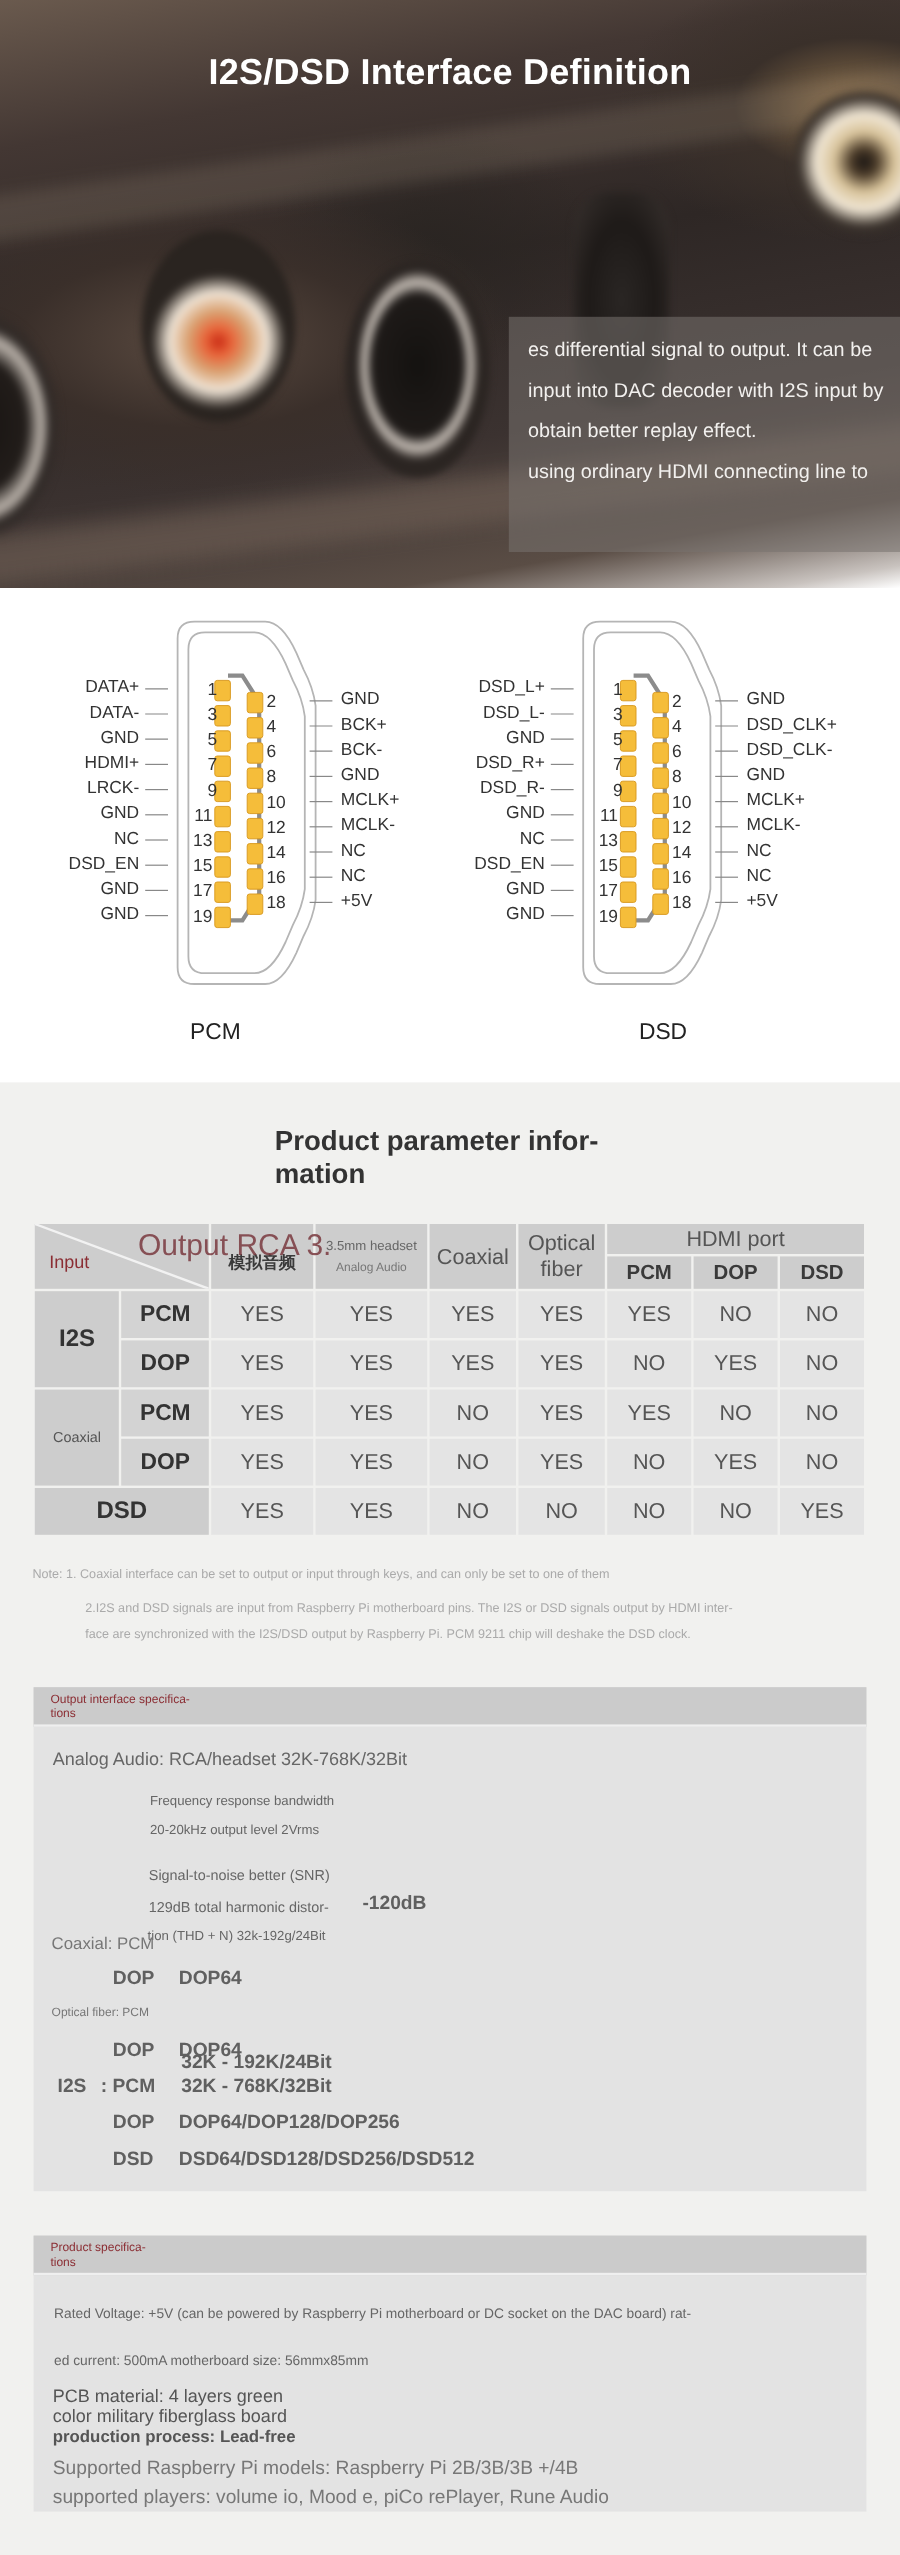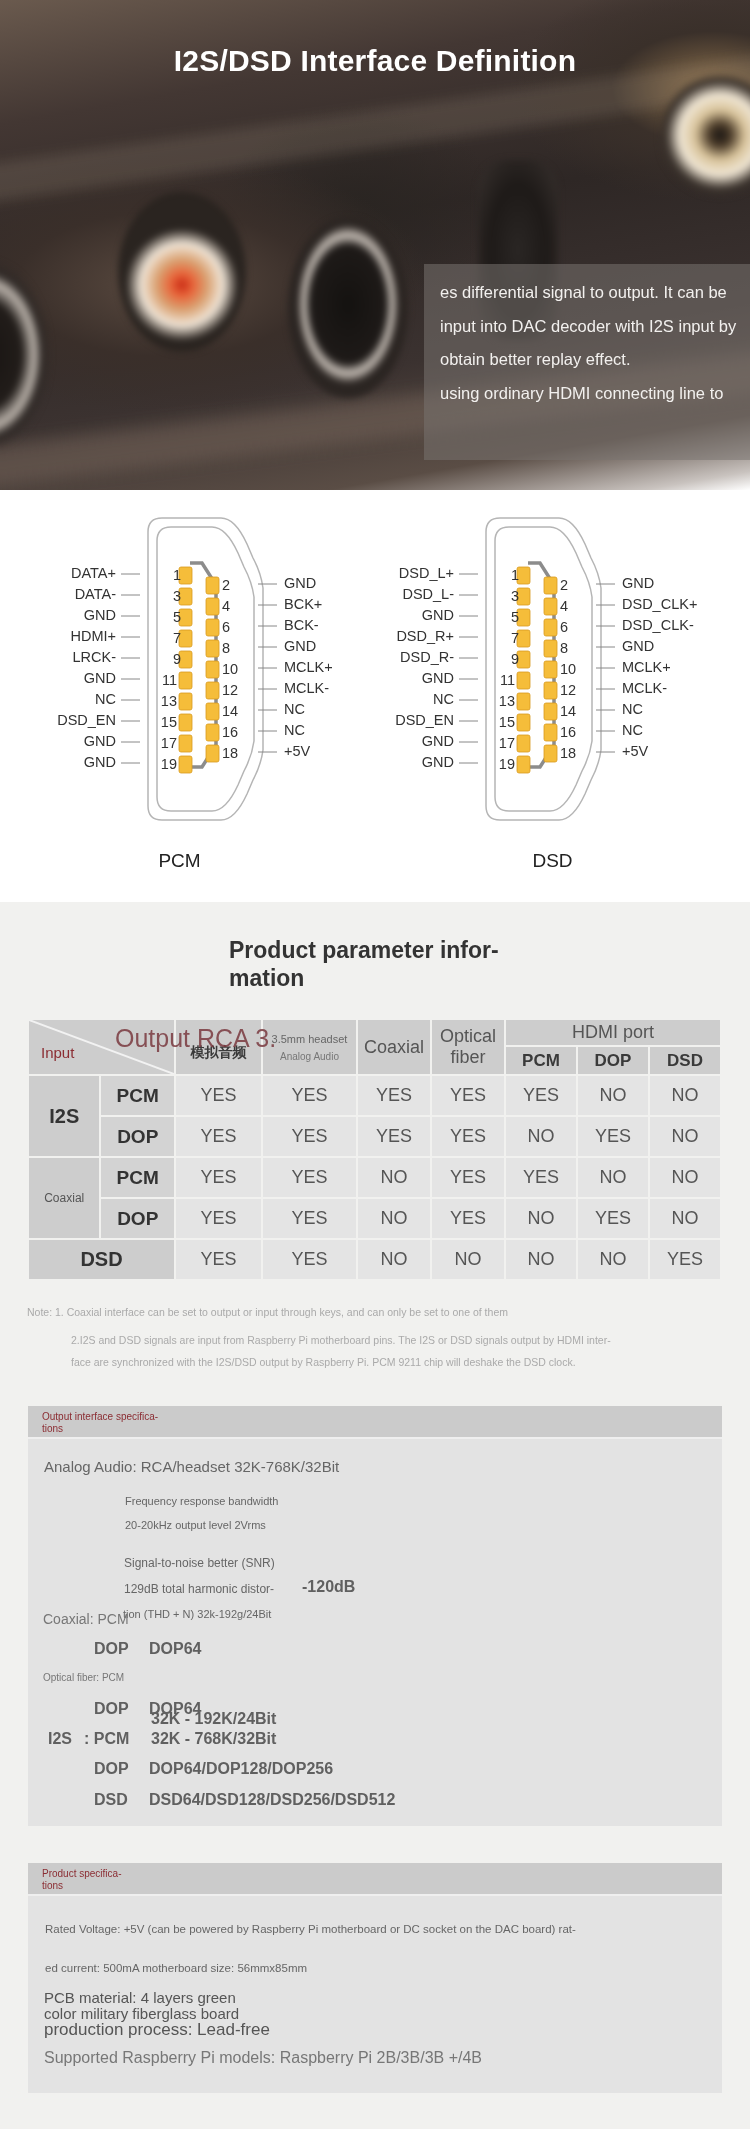--- a/index.html
+++ b/index.html
@@ -380,15 +380,16 @@
 
 <section class="panel prod-panel">
   <div class="panel-head">
     <span>Product specifica-</span><br>
     <span>tions</span>
   </div>
   <span class="t" style="left:17px;top:60px;font-size:11.5px;">Rated Voltage: +5V (can be powered by Raspberry Pi motherboard or DC socket on the DAC board) rat-</span>
   <span class="t" style="left:17px;top:99px;font-size:11.5px;">ed current: 500mA motherboard size: 56mmx85mm</span>
   <span class="t" style="left:16px;top:127px;font-size:15px;line-height:16px;color:#555;">PCB material: 4 layers green</span>
   <span class="t" style="left:16px;top:143px;font-size:15px;line-height:16px;color:#555;">color military fiberglass board</span>
-  <span class="t" style="left:16px;top:159px;font-size:17px;line-height:16px;color:#555;">production process: Lead-free</span>
+  <span class="t" style="left:16px;top:159px;font-size:14px;line-height:16px;color:#555;font-weight:bold;">production process: Lead-free</span>
   <span class="t" style="left:16px;top:186px;font-size:16px;color:#777;">Supported Raspberry Pi models: Raspberry Pi 2B/3B/3B +/4B</span>
+  <span class="t" style="left:16px;top:210px;font-size:16px;color:#777;">supported players: volume io, Mood e, piCo rePlayer, Rune Audio</span>
 </section>
 
 </body></html>

